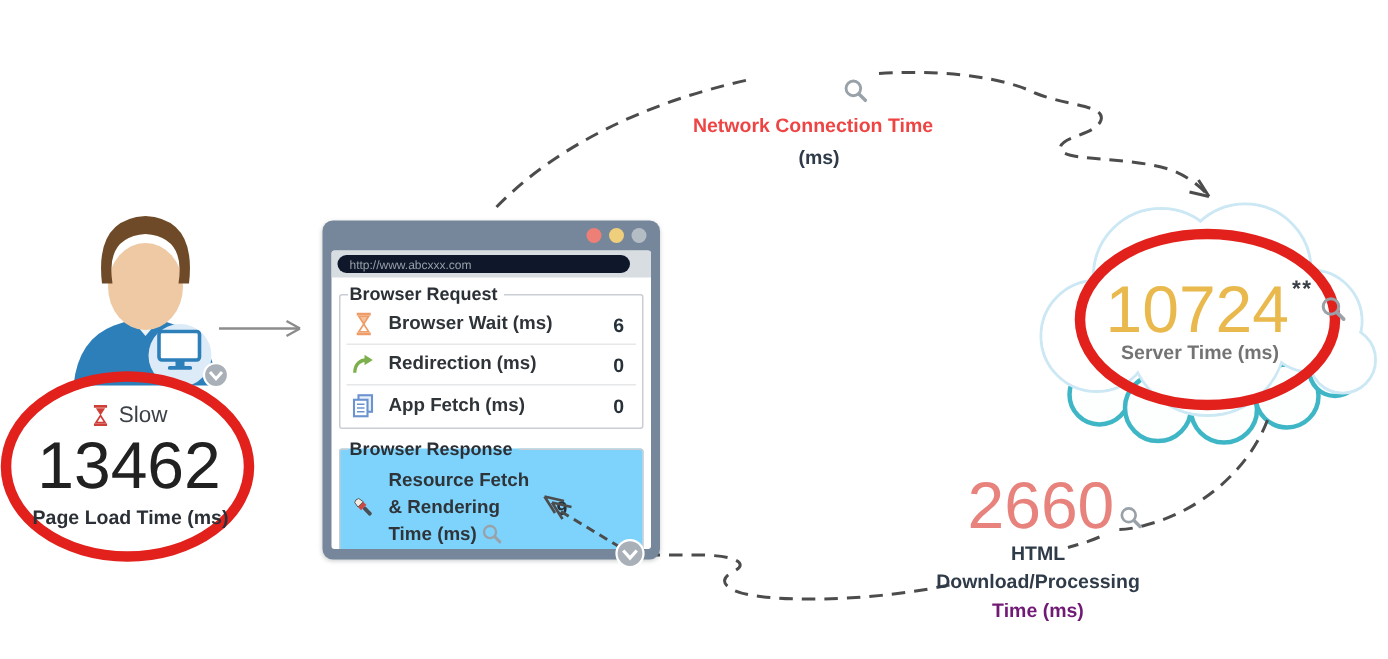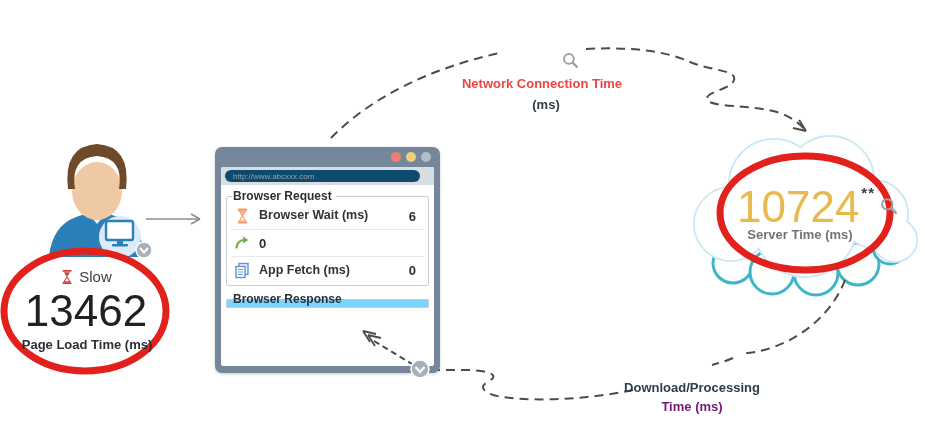--- a/index.html
+++ b/index.html
@@ -41,21 +41,21 @@
   
   .browser{position:absolute;left:215px;top:147px;width:225px;height:226px;z-index:1;
            background:#76879b;border-radius:7px;box-sizing:border-box;
            padding:0 6px 7px;display:flex;flex-direction:column;
            box-shadow:0 1px 3px rgba(40,50,60,.25);}
   .titlebar{height:20px;flex:none;display:flex;justify-content:flex-end;align-items:center;gap:5px;padding-right:3px;}
   .dot{width:10px;height:10px;border-radius:50%;}
   .dot-red{background:#ed7f76;}.dot-yellow{background:#efcf7b;}.dot-gray{background:#b4bcc4;}
   .browser-body{flex:1;background:#fff;border-radius:2px;overflow:hidden;display:flex;flex-direction:column;}
   .url-row{flex:none;background:#d8dde2;padding:3px 14px 3px 4px;}
-  .url-pill{background:#0c4a6e;border-radius:7px;height:11px;line-height:11px;font-size:8px;color:#97a0a8;
+  .url-pill{background:#0f172a;border-radius:7px;height:11px;line-height:11px;font-size:8px;color:#97a0a8;
             padding:1px 8px 0;white-space:nowrap;overflow:hidden;}
   .content{flex:1;padding:4px 5px 0;}
   fieldset.section{border:1px solid #c9ced3;border-radius:2px;margin:0 0 6px;padding:0 4px 1px;}
   fieldset.section.gray{background:#7dd3fc;}
   legend.section-title{font-size:12px;font-weight:700;color:#2b3036;padding:0 4px 0 1px;margin-left:1px;}
   .row{display:flex;align-items:center;gap:8px;padding:5px 2px;border-bottom:1px solid #e5e7e9;}
   .row:last-child{border-bottom:none;}
   .row-icon{flex:none;width:18px;display:flex;justify-content:center;}
   .row-label{flex:1;font-size:12.5px;font-weight:700;color:#2f3439;line-height:13.5px;}
   .row-value{flex:none;font-size:13px;font-weight:700;color:#27313a;padding-right:6px;}
@@ -167,38 +167,57 @@
             <span class="row-value">6</span>
           </div>
 
           <div class="row">
             <span class="row-icon">
               <svg width="16" height="16" viewBox="0 0 16 16">
                 <path d="M2.5 13.5 C2.5 7.5 6.5 5 10 5" stroke="#7db04c" stroke-width="2.2" fill="none"></path>
                 <path d="M9 1.5 L14.5 5 L9 8.5 Z" fill="#7db04c"></path>
               </svg>
             </span>
+            <span class="row-label">Redirection (ms)</span>
             <span class="row-value">0</span>
           </div>
 
           <div class="row">
             <span class="row-icon">
               <svg width="16" height="17" viewBox="0 0 16 17">
                 <rect x="5" y="1.5" width="9" height="11" fill="#eaf1fb" stroke="#6a93cf" stroke-width="1.4"></rect>
                 <rect x="2" y="4.5" width="9" height="11" fill="#ffffff" stroke="#6a93cf" stroke-width="1.4"></rect>
                 <path d="M4 7.5 H9 M4 10 H9 M4 12.5 H9" stroke="#6a93cf" stroke-width="1.1"></path>
               </svg>
             </span>
             <span class="row-label">App Fetch (ms)</span>
             <span class="row-value">0</span>
           </div>
         </fieldset>
 
         <fieldset class="section gray">
           <legend class="section-title">Browser Response</legend>
+          <div class="row">
+            <span class="row-icon">
+              <svg width="18" height="18" viewBox="0 0 18 18">
+                <g transform="rotate(-45 9 9)">
+                  <rect x="7.8" y="9.5" width="2.6" height="7" rx="1" fill="#4a4f55"></rect>
+                  <rect x="6.6" y="6.6" width="5" height="3" fill="#c94a42"></rect>
+                  <path d="M6.6 6.6 L11.6 6.6 L11 3 Q9 1.6 7.2 3 Z" fill="#f5ece4" stroke="#555" stroke-width="0.6"></path>
+                </g>
+              </svg>
+            </span>
+            <div class="resource-label-wrap">
+              <span class="row-label">Resource Fetch &amp; Rendering Time (ms)</span><svg class="mag-inline" width="14" height="14" viewBox="0 0 16 16" style="cursor:pointer;">
+                  <circle cx="6.5" cy="6.5" r="4.6" fill="none" stroke="#9aa2a9" stroke-width="1.8"></circle>
+                  <line x1="10" y1="10" x2="14" y2="14" stroke="#9aa2a9" stroke-width="2.2" stroke-linecap="round"></line>
+                </svg>
+            </div>
+            <span class="row-value">9</span>
+          </div>
         </fieldset>
 
       </div>
     </div>
   </div>
 
   <div class="abs slow-badge">
     <svg width="14" height="16" viewBox="0 0 16 17">
       <path d="M3 1.5 H13 M3 15.5 H13" stroke="#cf3f38" stroke-width="2" fill="none"></path>
       <path d="M4.5 3 H11.5 L8 8.5 Z" fill="#cf3f38"></path>
@@ -219,20 +238,28 @@
   <div class="abs server-row">
     <span class="bignum server-value">10724</span>
     <span class="server-note">**</span>
     <svg class="server-zoom" width="18" height="18" viewBox="0 0 16 16" style="cursor:pointer;">
       <circle cx="6.5" cy="6.5" r="4.6" fill="none" stroke="#9aa2a9" stroke-width="1.8"></circle>
       <line x1="10" y1="10" x2="14" y2="14" stroke="#9aa2a9" stroke-width="2.2" stroke-linecap="round"></line>
     </svg>
   </div>
   <div class="abs center metric-label server-label">Server Time (ms)</div>
 
+  <div class="abs dl-row">
+    <span class="bignum dl-value">2660</span>
+    <svg class="dl-zoom" width="16" height="16" viewBox="0 0 16 16" style="cursor:pointer;">
+      <circle cx="6.5" cy="6.5" r="4.6" fill="none" stroke="#9aa2a9" stroke-width="1.8"></circle>
+      <line x1="10" y1="10" x2="14" y2="14" stroke="#9aa2a9" stroke-width="2.2" stroke-linecap="round"></line>
+    </svg>
+  </div>
+  <div class="abs center metric-label dl-label1">HTML</div>
   <div class="abs center metric-label dl-label2">Download/Processing</div>
   <div class="abs center metric-label dl-label3">Time (ms)</div>
 
   <svg id="fg-layer" class="layer" width="925" height="439" viewBox="0 0 925 439">
 
     <g stroke="#4c4c4c" fill="none">
       <path d="M374 341 L412 364" stroke-width="2" stroke-dasharray="6 4"></path>
       <path d="M363 331 L370 342 M363 331 L376 334" stroke-width="1.8"></path>
       <path d="M368 335 L375 346 M368 335 L381 338" stroke-width="1.8"></path>
     </g>

